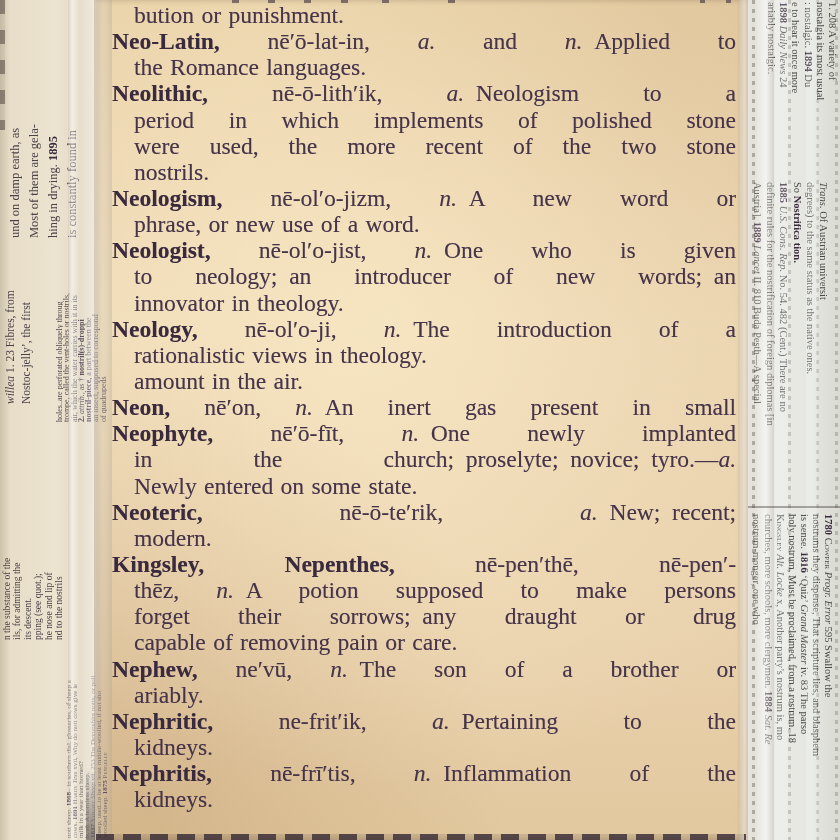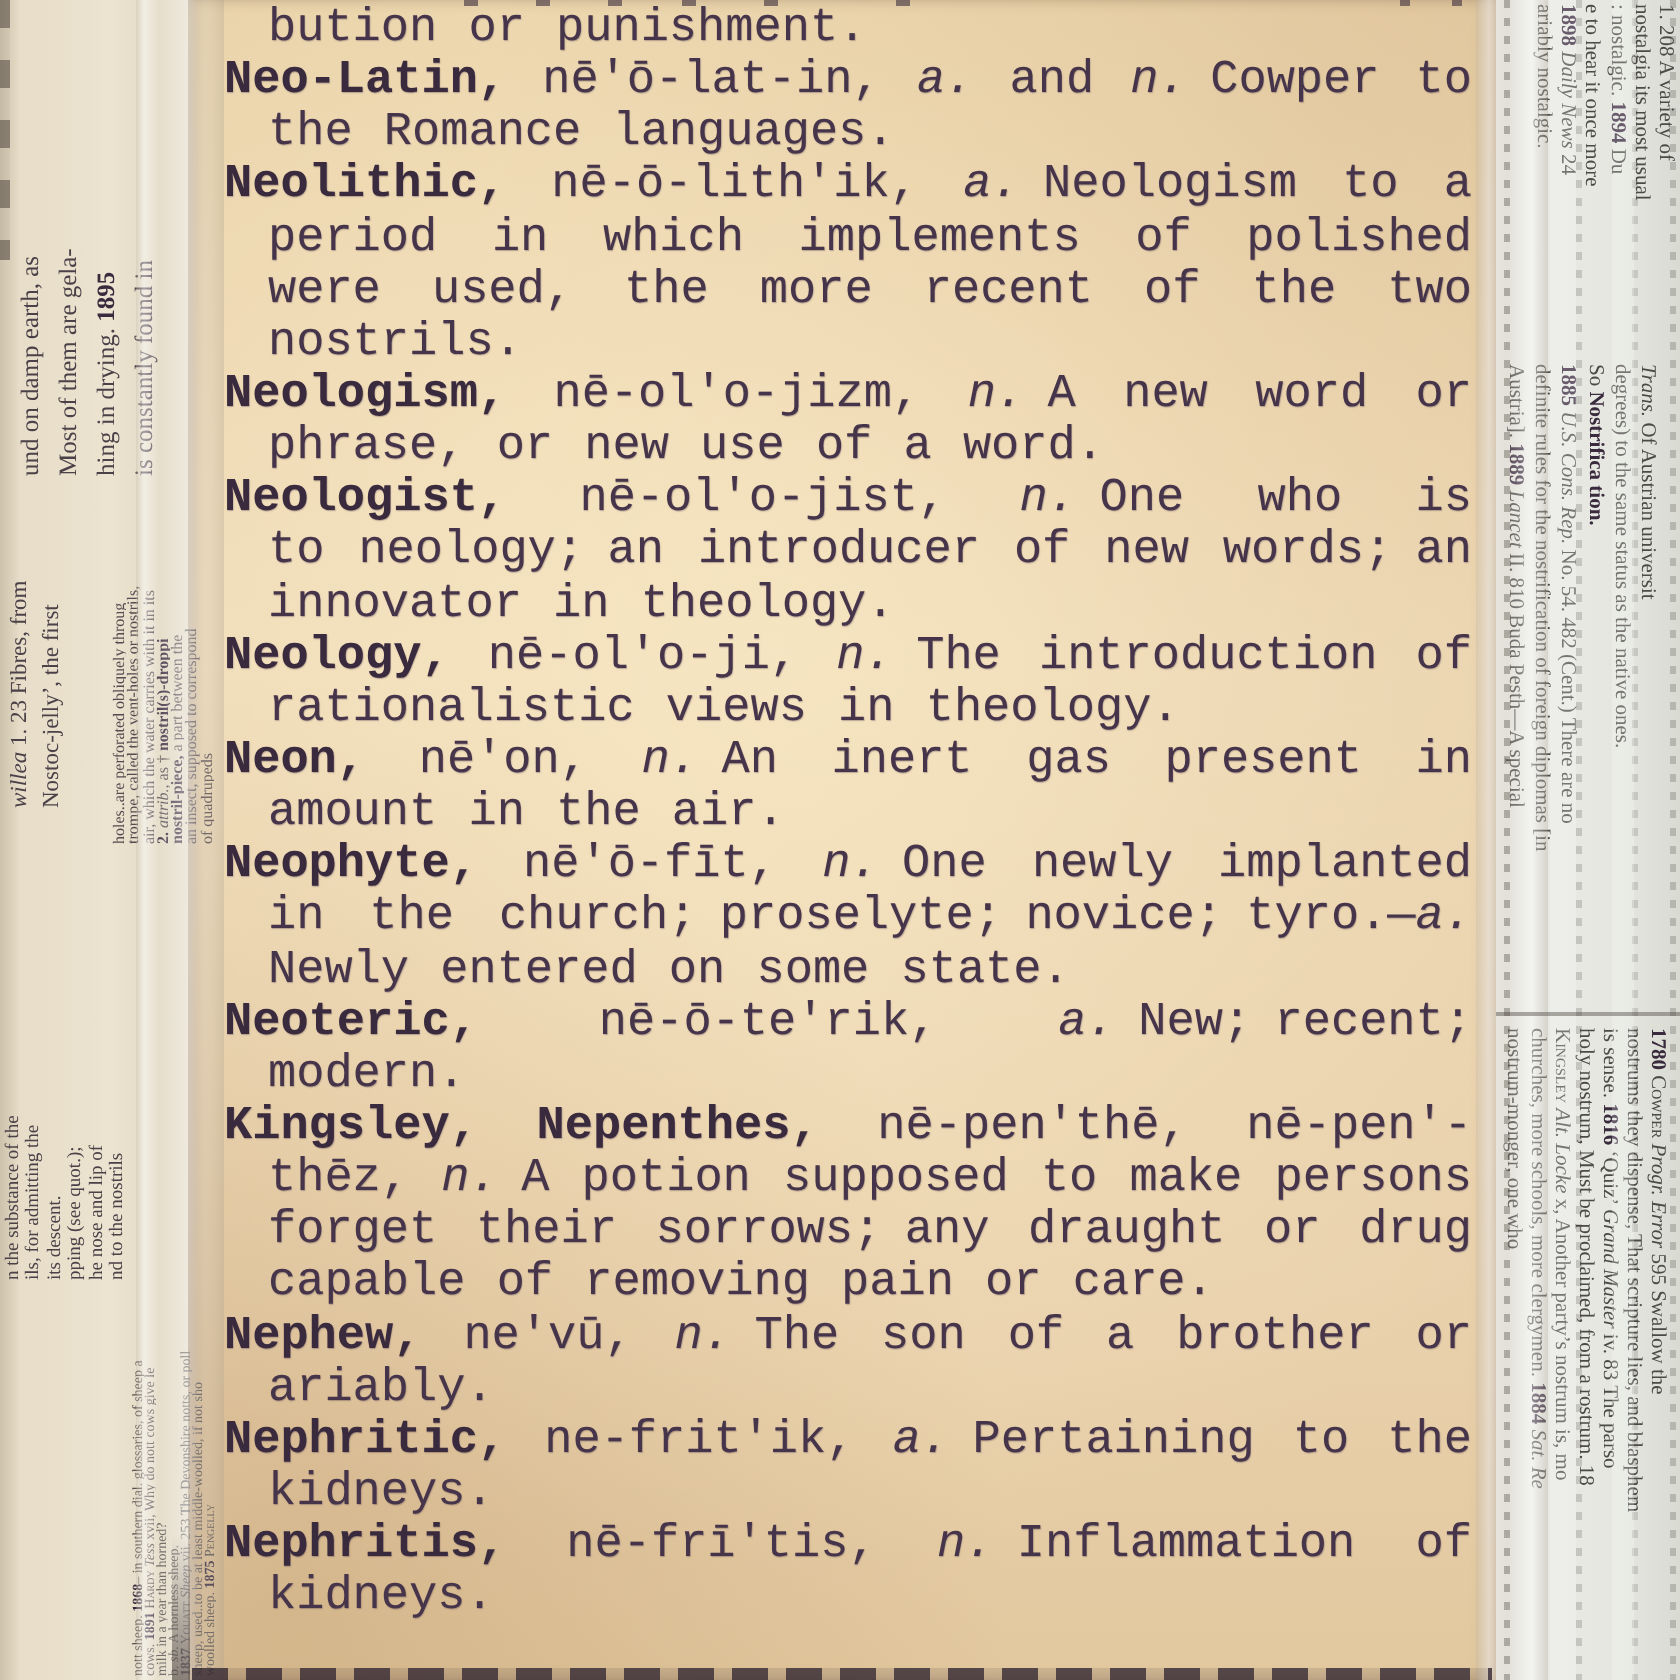--- a/index.html
+++ b/index.html
@@ -17,21 +17,21 @@
       radial-gradient(120% 90% at 45% 38%,rgba(255,241,206,.55),rgba(0,0,0,0) 62%),
       radial-gradient(ellipse at 88% 8%,rgba(190,150,105,.22),transparent 52%),
       radial-gradient(ellipse at 8% 96%,rgba(178,138,92,.30),transparent 42%),
       linear-gradient(180deg,#e9d2a9,#eed9b6 40%,#e8d0ab 80%,#e2c89e);
     box-shadow:inset 7px 0 9px -4px rgba(90,70,55,.5),inset -7px 0 9px -4px rgba(90,70,55,.4);}
 
   
   #main-text{position:absolute;left:96px;top:0;width:652px;height:840px;
     padding:2px 12px 0 16px;box-sizing:border-box;
     font-size:23.5px;line-height:26.15px;color:#46344a;word-spacing:1.5px;
-    text-shadow:.3px .3px .6px rgba(68,51,74,.35);font-family:Liberation Mono, monospace;}
+    text-shadow:.3px .3px .6px rgba(68,51,74,.35);}
   .mline{white-space:normal;overflow:hidden;height:26.15px;}
   .mline.ind{padding-left:22px;}
   .mline.just{text-align:justify;text-align-last:justify;}
   .b{font-weight:bold;color:#3a2a3e;}
   .i{font-style:italic;}
   .sc{font-variant:small-caps;}
 
   
   .rot{position:absolute;color:#4b4148;overflow:hidden;}
   .rot .sline{white-space:nowrap;overflow:hidden;}
@@ -141,35 +141,35 @@
       <div class="sline"><span>nostrums they dispense, That scripture lies, and blasphem</span></div>
       <div class="sline"><span>is sense. </span><span class="b">1816</span><span> ‘Quiz’ </span><span class="i">Grand Master</span><span> iv. 83 The parso</span></div>
       <div class="sline"><span>holy nostrum, Must be proclaimed, from a rostrum. 18</span></div>
       <div class="sline"><span class="sc">Kingsley</span><span> </span><span class="i">Alt. Locke</span><span> x, Another party’s nostrum is, mo</span></div>
       <div class="sline"><span>churches, more schools, more clergymen. </span><span class="b">1884</span><span> </span><span class="i">Sat. Re</span></div>
       <div class="sline"><span>nostrum-monger, one who</span></div>
     </div>
 
   <div id="main-text">
       <div class="mline ind"><span>bution or punishment.</span></div>
-      <div class="mline just"><span class="b">Neo-Latin,</span><span> nē′ō-lat-in, </span><span class="i">a.</span><span> and </span><span class="i">n.</span><span> Cowper to</span></div>
+      <div class="mline just"><span class="b">Neo-Latin,</span><span> nē′ō-lat-in, </span><span class="i">a.</span><span> and </span><span class="i">n.</span><span> Applied to</span></div>
       <div class="mline ind"><span>the Romance languages.</span></div>
       <div class="mline just"><span class="b">Neolithic,</span><span> nē-ō-lith′ik, </span><span class="i">a.</span><span> Neologism to a</span></div>
       <div class="mline ind just"><span>period in which implements of polished stone</span></div>
       <div class="mline ind just"><span>were used, the more recent of the two stone</span></div>
       <div class="mline ind"><span>nostrils.</span></div>
       <div class="mline just"><span class="b">Neologism,</span><span> nē-ol′o-jizm, </span><span class="i">n.</span><span> A new word or</span></div>
       <div class="mline ind"><span>phrase, or new use of a word.</span></div>
       <div class="mline just"><span class="b">Neologist,</span><span> nē-ol′o-jist, </span><span class="i">n.</span><span> One who is given</span></div>
       <div class="mline ind just"><span>to neology; an introducer of new words; an</span></div>
       <div class="mline ind"><span>innovator in theology.</span></div>
       <div class="mline just"><span class="b">Neology,</span><span> nē-ol′o-ji, </span><span class="i">n.</span><span> The introduction of a</span></div>
       <div class="mline ind"><span>rationalistic views in theology.</span></div>
+      <div class="mline ind"><span>amount in the air.</span></div>
       <div class="mline just"><span class="b">Neon,</span><span> nē′on, </span><span class="i">n.</span><span> An inert gas present in small</span></div>
-      <div class="mline ind"><span>amount in the air.</span></div>
       <div class="mline just"><span class="b">Neophyte,</span><span> nē′ō-fīt, </span><span class="i">n.</span><span> One newly implanted</span></div>
       <div class="mline ind just"><span>in the church; proselyte; novice; tyro.—</span><span class="i">a.</span></div>
       <div class="mline ind"><span>Newly entered on some state.</span></div>
       <div class="mline just"><span class="b">Neoteric,</span><span> nē-ō-te′rik, </span><span class="i">a.</span><span> New; recent;</span></div>
       <div class="mline ind"><span>modern.</span></div>
       <div class="mline just"><span class="b">Kingsley, Nepenthes,</span><span> nē-pen′thē, nē-pen′-</span></div>
       <div class="mline ind just"><span>thēz, </span><span class="i">n.</span><span> A potion supposed to make persons</span></div>
       <div class="mline ind just"><span>forget their sorrows; any draught or drug</span></div>
       <div class="mline ind"><span>capable of removing pain or care.</span></div>
       <div class="mline just"><span class="b">Nephew,</span><span> ne′vū, </span><span class="i">n.</span><span> The son of a brother or</span></div>

